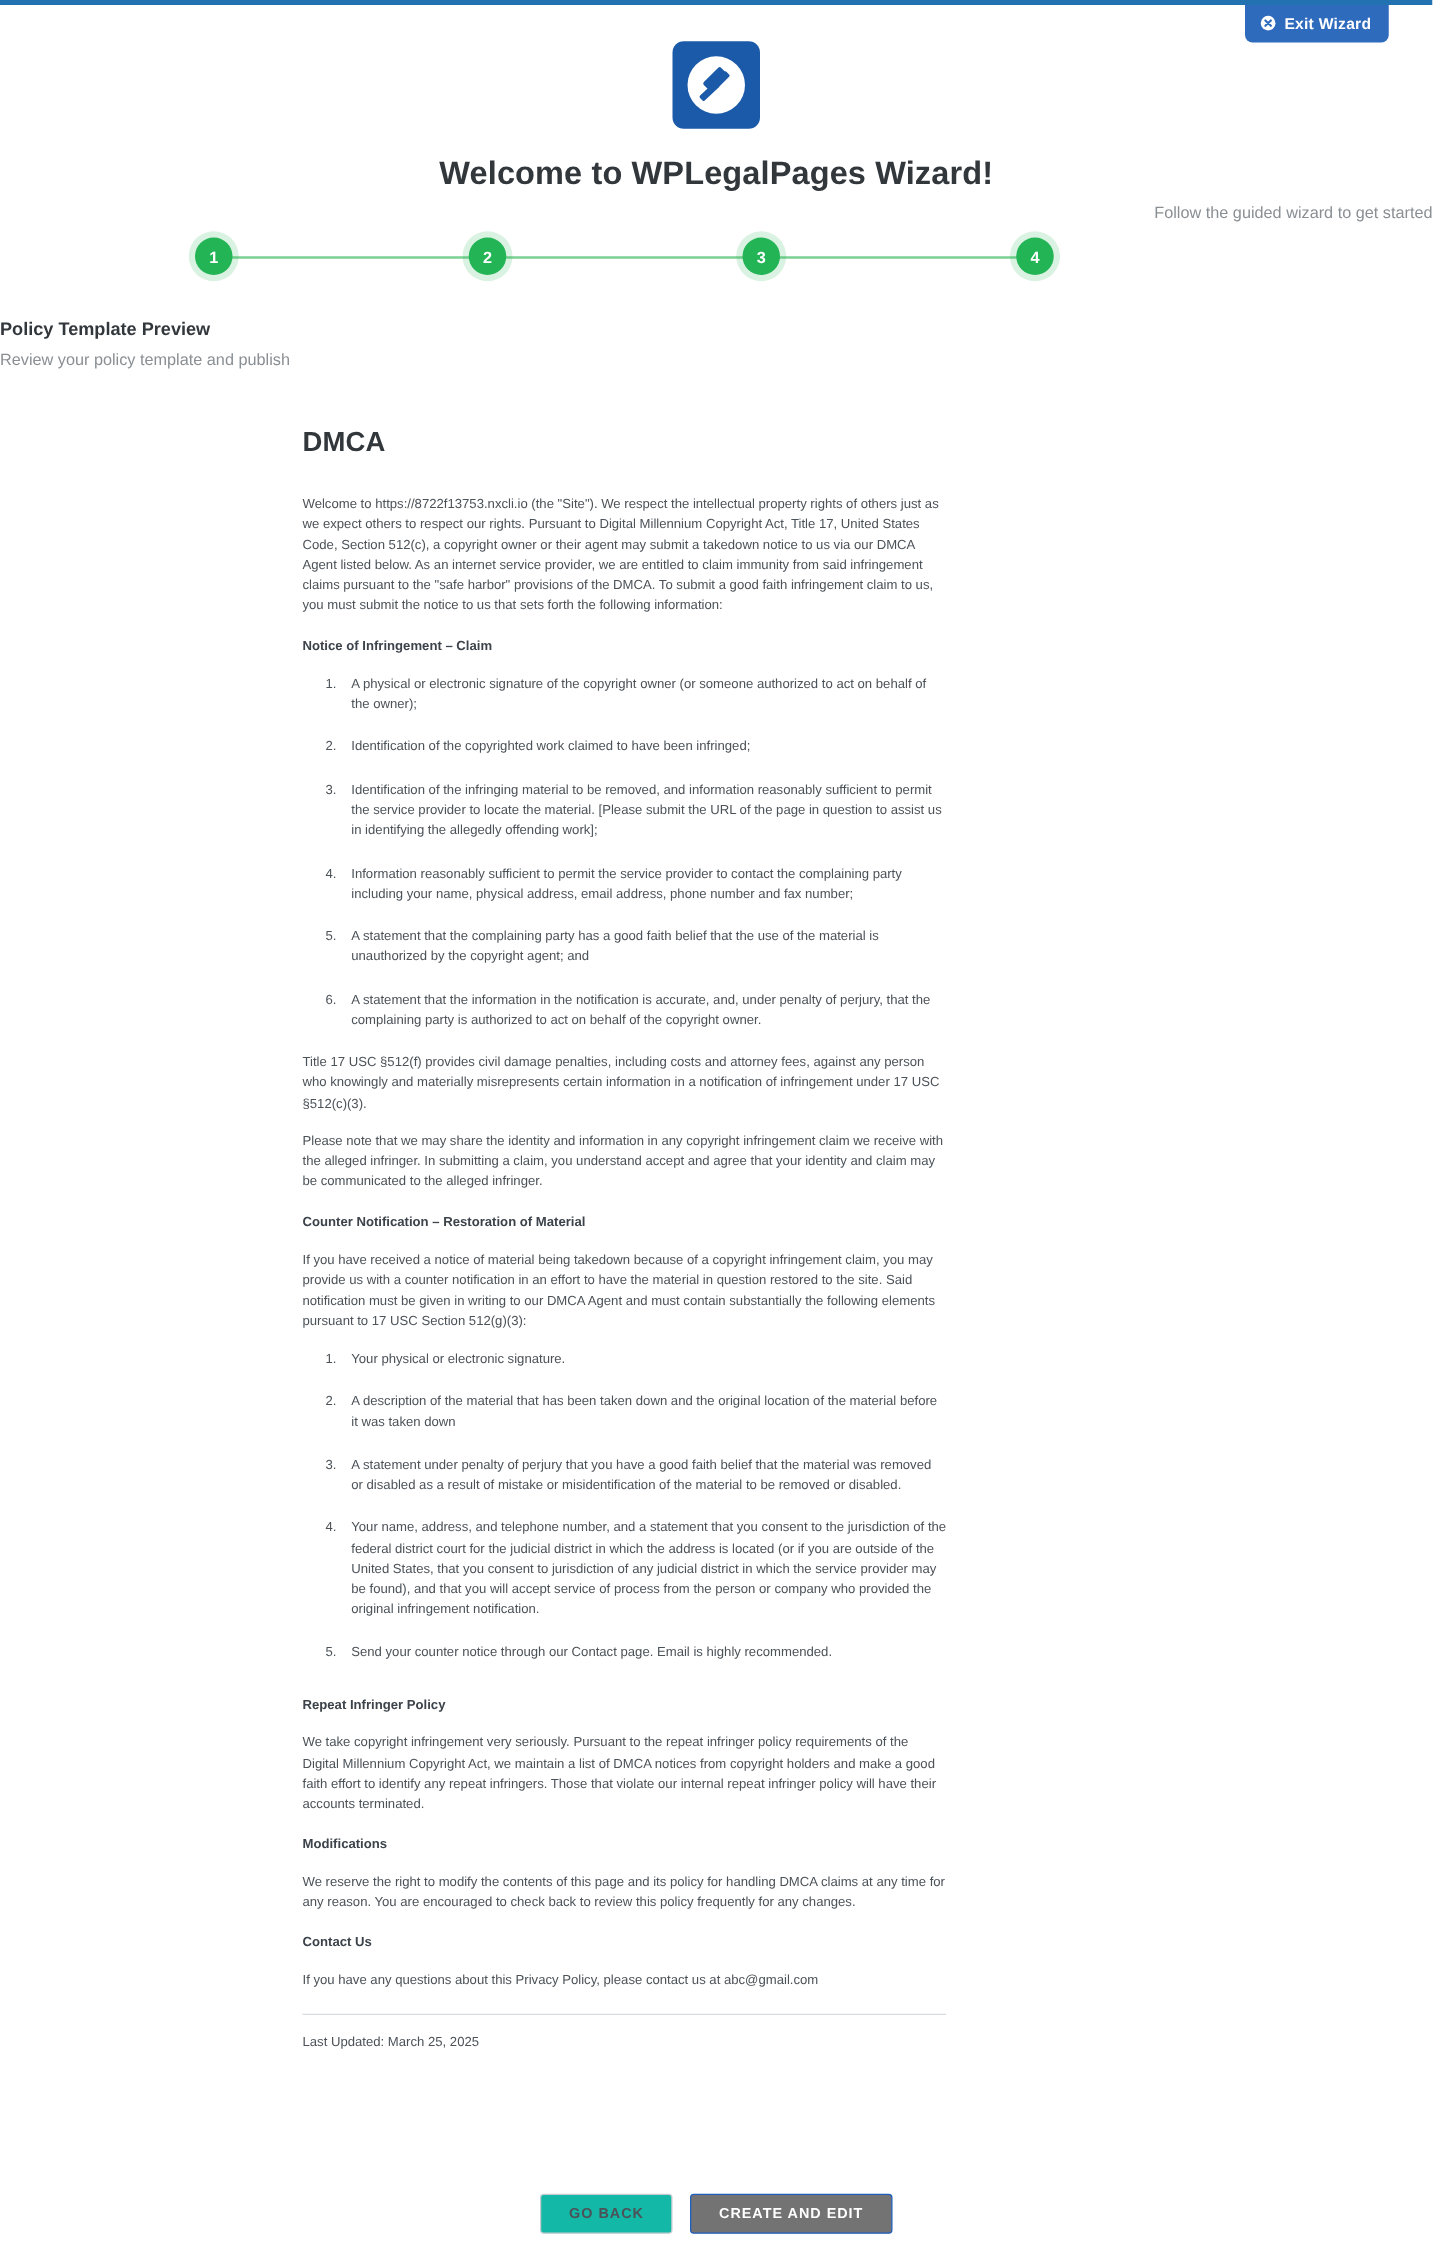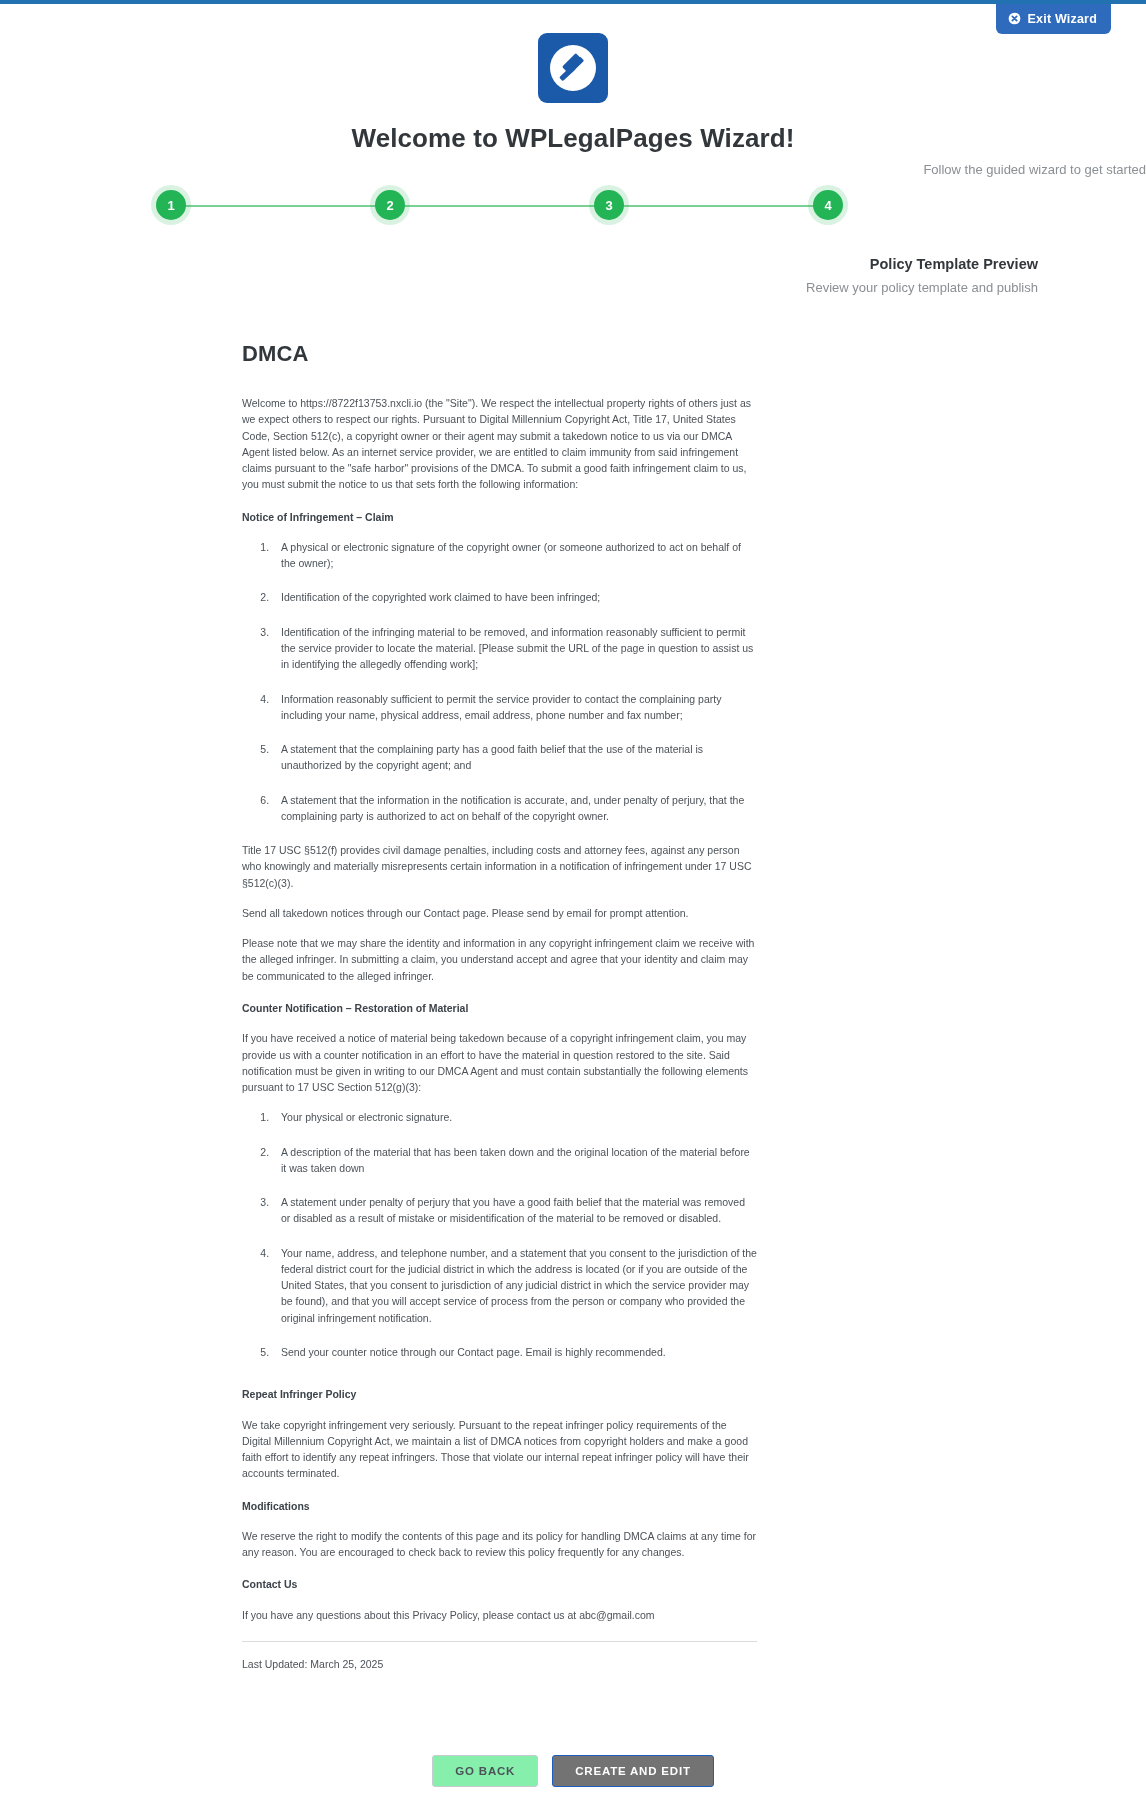--- a/index.html
+++ b/index.html
@@ -109,21 +109,21 @@
     box-shadow: 0 0 0 5px rgba(34,180,85,.17);
     cursor: pointer;
     box-sizing: border-box;
   }
 
   .section-head {
     position: absolute;
     top: 256px;
     left: 0;
     width: 1038px;
-    text-align: right;
+    text-align: left;
   }
   .section-title {
     font-size: 14.5px;
     font-weight: 700;
     color: #32373c;
   }
   .section-sub {
     margin-top: 8px;
     font-size: 13px;
     color: #8a8f94;
@@ -190,21 +190,21 @@
     border-radius: 3px;
     padding: 0 22px;
     height: 32px;
     display: flex;
     align-items: center;
     justify-content: center;
     cursor: pointer;
     box-sizing: border-box;
   }
   .btn-secondary {
-    background: #86efac;
+    background: #14b8a6;
     color: #4b5258;
     border: 1px solid #c6cbd0;
     min-width: 94px;
   }
   .btn-primary {
     background: #737373;
     color: #ffffff;
     border: 1px solid #1d5dbd;
     min-width: 130px;
   }
@@ -270,21 +270,20 @@
   <ol>
     <li>A physical or electronic signature of the copyright owner (or someone authorized to act on behalf of the owner);</li>
     <li>Identification of the copyrighted work claimed to have been infringed;</li>
     <li>Identification of the infringing material to be removed, and information reasonably sufficient to permit the service provider to locate the material. [Please submit the URL of the page in question to assist us in identifying the allegedly offending work];</li>
     <li>Information reasonably sufficient to permit the service provider to contact the complaining party including your name, physical address, email address, phone number and fax number;</li>
     <li>A statement that the complaining party has a good faith belief that the use of the material is unauthorized by the copyright agent; and</li>
     <li>A statement that the information in the notification is accurate, and, under penalty of perjury, that the complaining party is authorized to act on behalf of the copyright owner.</li>
   </ol>
 
   <p style="margin-top:18px">Title 17 USC §512(f) provides civil damage penalties, including costs and attorney fees, against any person who knowingly and materially misrepresents certain information in a notification of infringement under 17 USC §512(c)(3).</p>
-  <p>Send all takedown notices through our Contact page. Please send by email for prompt attention.</p>
   <p>Please note that we may share the identity and information in any copyright infringement claim we receive with the alleged infringer. In submitting a claim, you understand accept and agree that your identity and claim may be communicated to the alleged infringer.</p>
 
   <h3>Counter Notification – Restoration of Material</h3>
   <p>If you have received a notice of material being takedown because of a copyright infringement claim, you may provide us with a counter notification in an effort to have the material in question restored to the site. Said notification must be given in writing to our DMCA Agent and must contain substantially the following elements pursuant to 17 USC Section 512(g)(3):</p>
   <ol>
     <li>Your physical or electronic signature.</li>
     <li>A description of the material that has been taken down and the original location of the material before it was taken down</li>
     <li>A statement under penalty of perjury that you have a good faith belief that the material was removed or disabled as a result of mistake or misidentification of the material to be removed or disabled.</li>
     <li>Your name, address, and telephone number, and a statement that you consent to the jurisdiction of the federal district court for the judicial district in which the address is located (or if you are outside of the United States, that you consent to jurisdiction of any judicial district in which the service provider may be found), and that you will accept service of process from the person or company who provided the original infringement notification.</li>
     <li>Send your counter notice through our Contact page. Email is highly recommended.</li>

